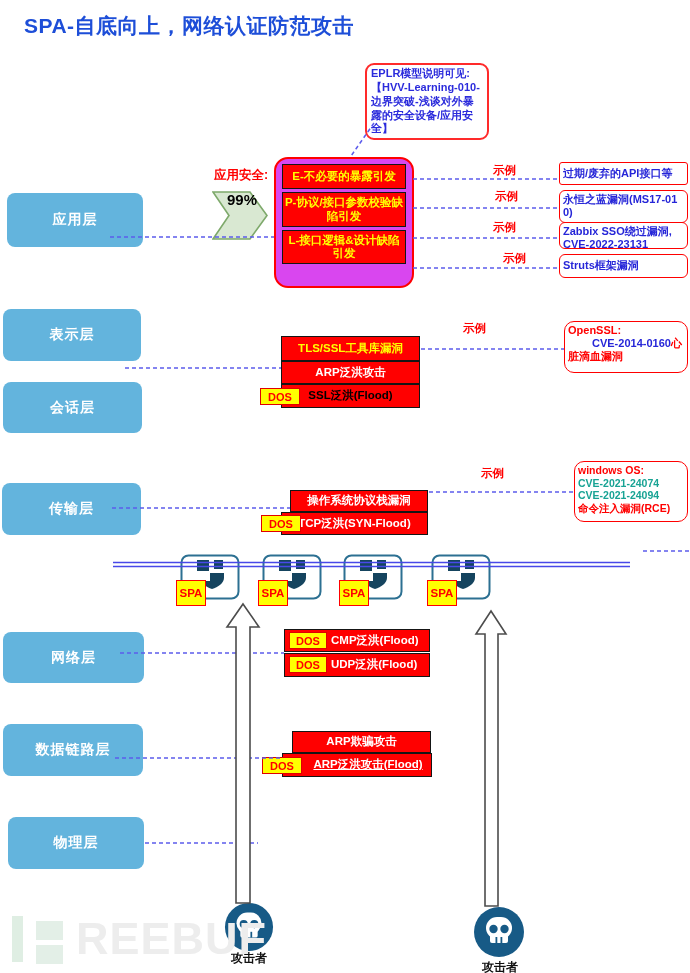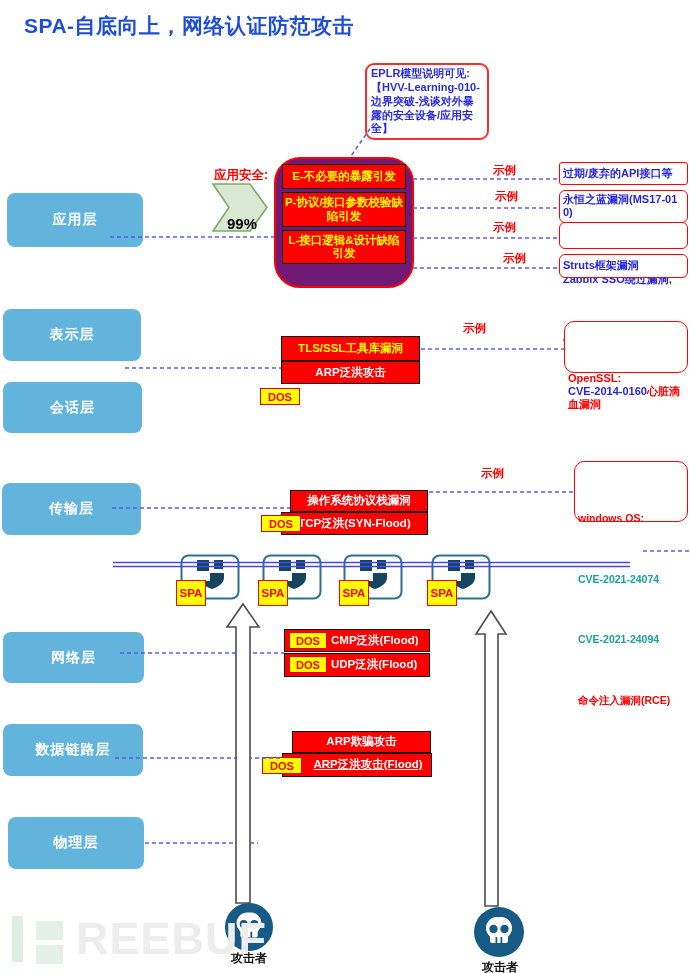--- a/index.html
+++ b/index.html
@@ -4,39 +4,39 @@
 <style>
   html,body{margin:0;padding:0;background:#fff;}
   body{font-family:"Liberation Sans","DejaVu Sans",sans-serif;}
   .canvas{position:relative;width:690px;height:973px;background:#fff;overflow:hidden;}
   .abs{position:absolute;box-sizing:border-box;}
   .title{font-size:21px;font-weight:bold;color:#1d4ed8;letter-spacing:.5px;margin-left:24px;}
   .note{border:2px solid #ff2a2a;border-radius:9px;color:#2b2bdc;font-weight:bold;
         font-size:11px;line-height:1.26;padding:2px 4px;word-break:break-all;white-space:pre-line;background:#fff;}
   .layer{background:#63b4dd;border-radius:8px;color:#fff;font-weight:bold;font-size:14px;
          display:flex;align-items:center;justify-content:center;letter-spacing:1px;}
-  .eplrwrap{border:2.2px solid #f00;border-radius:26px;background:#701a75;
+  .eplrwrap{border:2.2px solid #f00;border-radius:14px;background:#d946ef;
             display:flex;flex-direction:column;gap:3px;padding:5px 6px;}
   .atk{background:#f00;border:1.4px solid #151515;color:#fff;font-weight:bold;font-size:11.5px;
        display:flex;align-items:center;justify-content:center;text-align:center;line-height:1.15;}
   .atk.ytext{color:#ff0;}
   .atk.ktext{color:#000;}
   .atk.lalign{justify-content:flex-start;}
   .exbox{border:1.8px solid #f00;border-radius:6px;background:#fff;color:#2626d8;font-weight:bold;
          font-size:11px;line-height:1.2;padding:2px 3px;word-break:break-all;}
   .exbox.vcenter{display:flex;align-items:center;}
-  .exbox .blk{display:block;margin-top:48px;}
+  .exbox .blk{display:block;}
   .red{color:#f00;}
-  .blue{color:#2626d8;}
+  .blue{color:#2626d8;margin-left:24px;}
   .teal{color:#18a394;}
   .shili{color:#f00;font-weight:bold;font-size:11.5px;}
   .dos{background:#ff0;color:#f00;border:1.2px solid #e00000;font-weight:bold;font-size:11px;
        display:flex;align-items:center;justify-content:center;z-index:3;}
   .vulnlabel{color:#f00;font-weight:bold;font-size:12.5px;}
-  .vulnarrow{display:flex;align-items:flex-end;justify-content:center;}
+  .vulnarrow{display:flex;align-items:flex-start;justify-content:center;margin-top:8px;}
   .vulnarrow svg{position:absolute;left:0;top:0;}
   .vulnarrow .val{position:relative;z-index:1;font-size:15px;font-weight:bold;color:#000;padding-left:4px;}
   .spaicon{z-index:1;}
   .spabadge{position:absolute;left:-4px;bottom:-6px;width:30px;height:26px;background:#ff0;
             border:1.6px solid #f00;color:#f00;font-weight:bold;font-size:11.5px;
             display:flex;align-items:center;justify-content:center;box-sizing:border-box;}
   .attlabel{font-weight:bold;font-size:12px;color:#111;text-align:center;}
   .overlay{position:absolute;left:0;top:0;z-index:5;pointer-events:none;}
   .wm{display:flex;align-items:flex-start;gap:13px;z-index:0;}
   .wm .bar{width:11px;height:46px;background:#dfeee3;}
@@ -96,20 +96,21 @@
   </div>
   <div class="abs exbox" style="left:574px;top:461px;width:114px;height:61px;border-radius:10px;font-size:10.5px;">
     <span class="blk red">windows OS:</span>
     <span class="blk teal">CVE-2021-24074</span>
     <span class="blk teal">CVE-2021-24094</span>
     <span class="blk red">命令注入漏洞(RCE)</span>
   </div>
 
   <div class="abs atk ytext" style="left:281px;top:336px;width:139px;height:25px;">TLS/SSL工具库漏洞</div>
   <div class="abs atk" style="left:281px;top:361px;width:139px;height:23px;">ARP泛洪攻击</div>
+  <div class="abs atk ktext" style="left:281px;top:384px;width:139px;height:24px;">SSL泛洪(Flood)</div>
   <div class="abs dos" style="left:260px;top:388px;width:40px;height:17px;">DOS</div>
 
   <div class="abs atk" style="left:290px;top:490px;width:138px;height:22px;">操作系统协议栈漏洞</div>
   <div class="abs atk" style="left:281px;top:512px;width:147px;height:23px;">TCP泛洪(SYN-Flood)</div>
   <div class="abs dos" style="left:261px;top:515px;width:40px;height:17px;">DOS</div>
 
   <div class="abs atk lalign" style="left:284px;top:629px;width:146px;height:23px;padding-left:46px;">CMP泛洪(Flood)</div>
   <div class="abs atk lalign" style="left:284px;top:653px;width:146px;height:24px;padding-left:46px;">UDP泛洪(Flood)</div>
   <div class="abs dos" style="left:289px;top:632px;width:38px;height:17px;">DOS</div>
   <div class="abs dos" style="left:289px;top:656px;width:38px;height:17px;">DOS</div>

